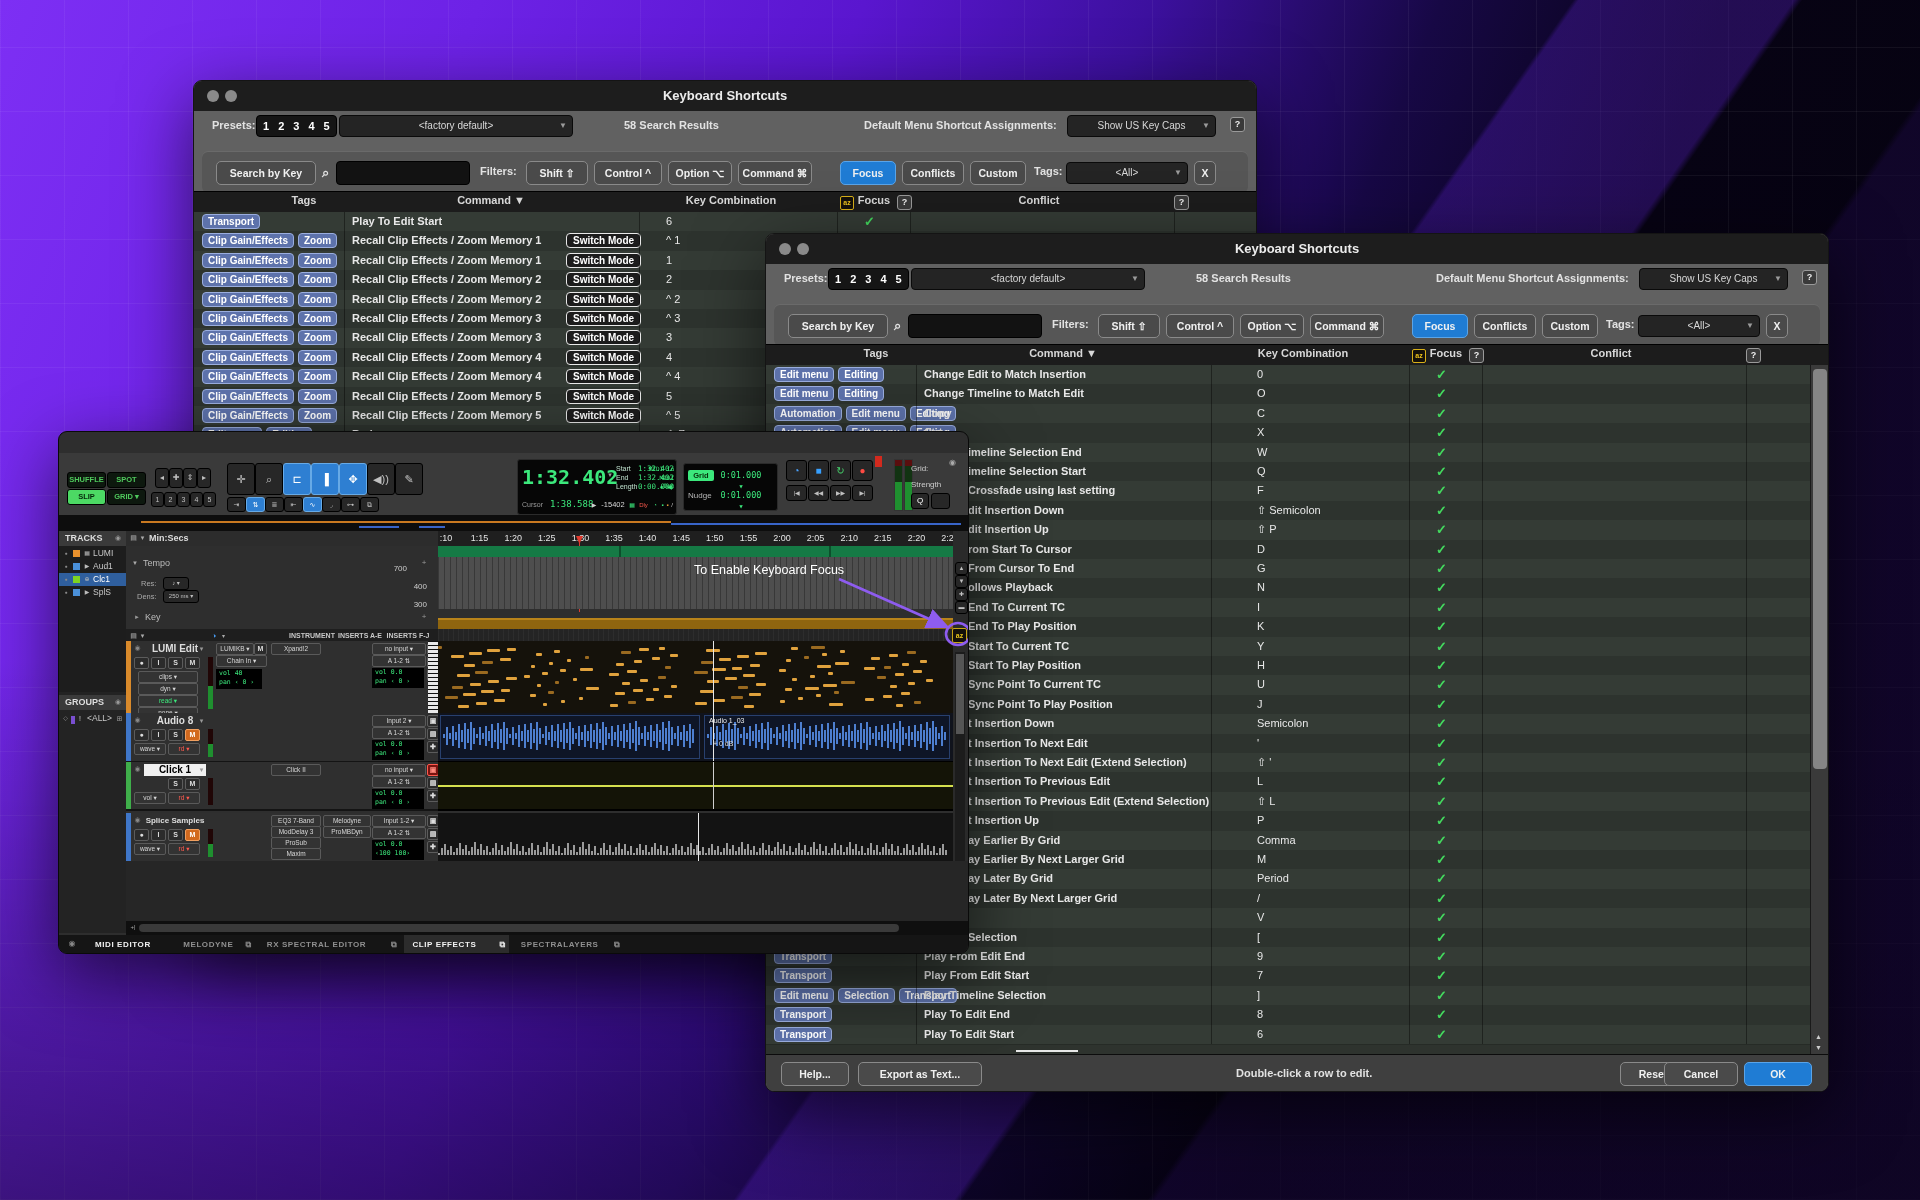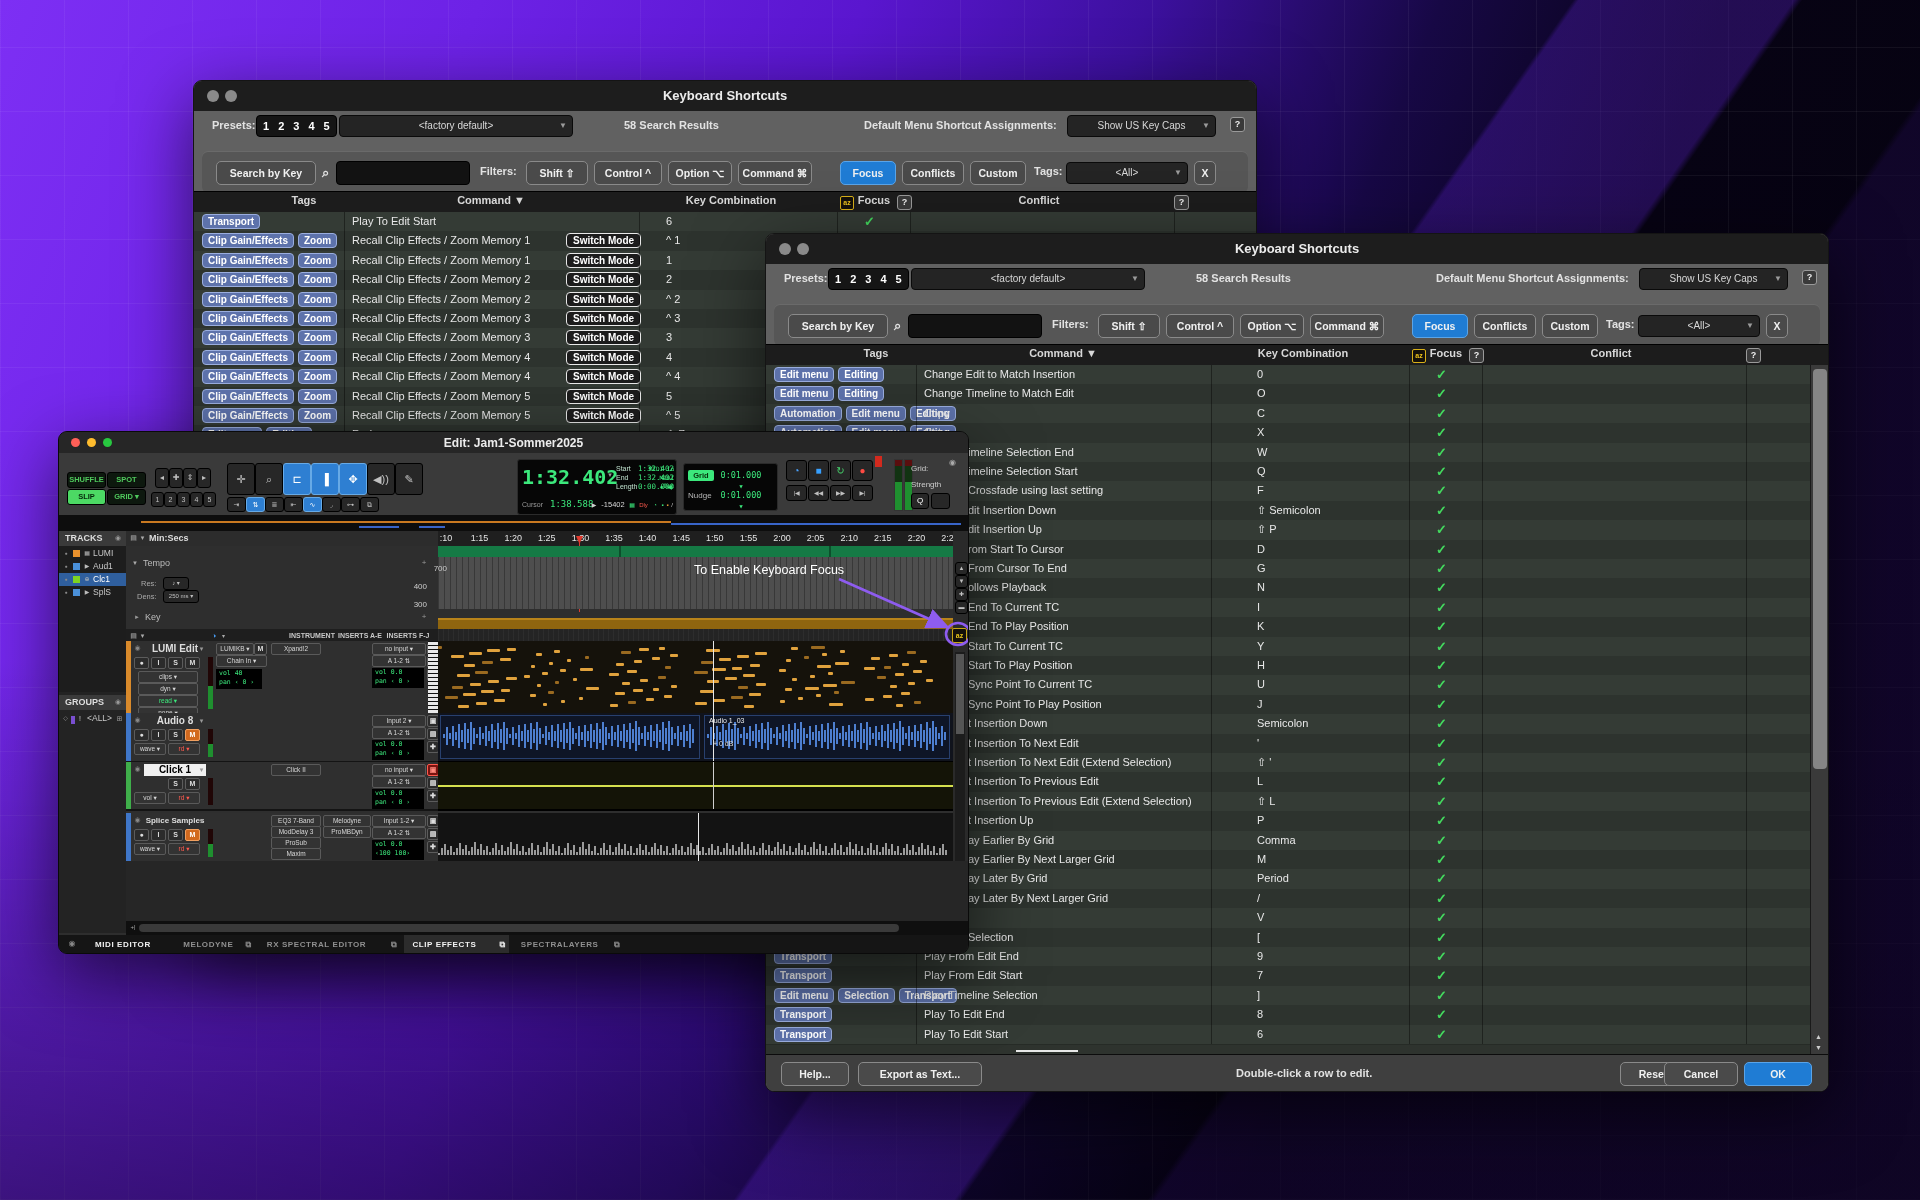--- a/index.html
+++ b/index.html
@@ -34,21 +34,21 @@
   .qchip{position:absolute;top:1px;width:13px;height:13px;background:#3a3a3a;border:1px solid #9a9a9a;border-radius:3px;
          color:#eee;font-size:9px;font-weight:bold;text-align:center;line-height:13px;}
   .azicon{position:absolute;width:12px;height:12px;background:#14100a;border:1px solid #d8b019;border-radius:2px;
           color:#ecc11c;font-size:7px;font-weight:bold;text-align:center;line-height:11px;}
   .rowsarea{position:absolute;background:#2e332e;}
   .sc-row{position:absolute;left:0;right:0;height:19.4px;background:#343b35;border-bottom:1px solid #262b26;}
   .sc-row.alt{background:#2d332e;}
   .tagwrap{position:absolute;left:8px;top:2px;display:flex;gap:4px;}
   .chip{background:#5d72ab;border:1px solid #9aadde;border-radius:4px;color:#fff;font-size:10px;font-weight:bold;
         padding:0 5px;line-height:13px;white-space:nowrap;}
-  .cmd{position:absolute;top:3px;font-size:11px;color:#e8e8e8;white-space:nowrap;}
+  .cmd{position:absolute;top:3px;font-size:11px;color:#e8e8e8;white-space:nowrap;font-weight:bold;}
   .modechip{position:absolute;top:2px;background:#1c1c1c;border:1px solid #e8e8e8;border-radius:4px;color:#fff;
             font-size:10px;font-weight:bold;padding:0 6px;line-height:13px;}
   .keytxt{position:absolute;top:3px;font-size:11px;color:#e8e8e8;white-space:nowrap;}
   .chk{position:absolute;top:2px;color:#43d95e;font-size:13px;font-weight:bold;}
   .vsep{position:absolute;width:1px;background:rgba(0,0,0,.4);}
   .botbar{position:absolute;left:0;right:0;background:#3f3f3f;border-top:1px solid #0c0c0c;}
   .scrollbar{position:absolute;background:#3a3a3a;border-left:1px solid #1a1a1a;}
   .thumb{position:absolute;left:2px;right:2px;background:#858585;border-radius:4px;}
   
   .edit{background:#2e2e2e;border:1px solid #0a0a0a;overflow:hidden;}
@@ -562,26 +562,20 @@
       <div class="btn" style="left:15px;top:7px;width:66px;">Help...</div>
       <div class="btn" style="left:92px;top:7px;width:122px;">Export as Text...</div>
       <div class="lbl" style="left:470px;top:12px;">Double-click a row to edit.</div>
       <div class="btn" style="left:810px;top:7px;width:80px;margin-left:44px;">Reset All</div>
       <div class="btn" style="left:898px;top:7px;width:72px;">Cancel</div>
       <div class="btn blue" style="left:978px;top:7px;width:66px;">OK</div>
     </div>
   </section>
 
   <section class="win edit" id="editWin" style="left:58px;top:431px;width:909px;height:521px;z-index:30;">
-    <div class="tbar">
-      <div class="mdot" style="left:12px;background:#ff5f57;"></div>
-      <div class="mdot" style="left:28px;background:#febc2e;"></div>
-      <div class="mdot" style="left:44px;background:#28c840;"></div>
-      <div class="wtitle">Edit: Jam1-Sommer2025</div>
-    </div>
     <div class="toolbar" id="editToolbar">
         <div class="modebtn" style="position: absolute; left: 8px; top: 19px; width: 37px; height: 14px;">SHUFFLE</div>
         <div class="modebtn" style="position: absolute; left: 48px; top: 19px; width: 37px; height: 14px;">SPOT</div>
         <div class="modebtn on" style="position: absolute; left: 8px; top: 36px; width: 37px; height: 14px;">SLIP</div>
         <div class="modebtn" style="position: absolute; left: 48px; top: 36px; width: 37px; height: 14px;">GRID ▾</div>
         <div class="tbtn" style="position: absolute; left: 96px; top: 15px; width: 12px; height: 18px; font-size: 8px; text-align: center; line-height: 18px;">◂</div>
         <div class="tbtn" style="position: absolute; left: 110px; top: 15px; width: 12px; height: 18px; font-size: 8px; text-align: center; line-height: 18px;">✚</div>
         <div class="tbtn" style="position: absolute; left: 124px; top: 15px; width: 12px; height: 18px; font-size: 8px; text-align: center; line-height: 18px;">⇕</div>
         <div class="tbtn" style="position: absolute; left: 138px; top: 15px; width: 12px; height: 18px; font-size: 8px; text-align: center; line-height: 18px;">▸</div>
         <div class="tbtn" style="position: absolute; left: 92px; top: 39px; width: 11px; height: 13px; font-size: 7px; text-align: center; line-height: 13px;">1</div>
@@ -729,21 +723,21 @@
         <div style="position: absolute; left: 560px; top: 114px; width: 2px; height: 11px; background: rgb(12, 79, 44);"></div>
         <div style="position: absolute; left: 770px; top: 114px; width: 2px; height: 11px; background: rgb(12, 79, 44);"></div>
         <div style="position: absolute; left: 72px; top: 127px; width: 8px; height: 9px; font-size: 6px; text-align: center; line-height: 9px; color: rgb(170, 170, 170);">▼</div>
         <div style="position: absolute; left: 84px; top: 126px; width: 40px; height: 10px; font-size: 9px; text-align: left; line-height: 10px; color: rgb(187, 187, 187);">Tempo</div>
         <div style="position: absolute; left: 360px; top: 126px; width: 10px; height: 10px; font-size: 8px; text-align: center; line-height: 10px; color: rgb(153, 153, 153);">+</div>
         <div style="position: absolute; left: 379px; top: 125px; width: 515px; height: 52px; background: repeating-linear-gradient(90deg, rgba(0, 0, 0, 0.28) 0px, rgba(0, 0, 0, 0.28) 1px, transparent 1px, transparent 6px) rgb(78, 78, 78);"></div>
         <div style="position: absolute; left: 82px; top: 147px; width: 22px; height: 9px; font-size: 7.5px; text-align: left; line-height: 9px; color: rgb(170, 170, 170);">Res:</div>
         <div class="tbtn" style="position: absolute; left: 104px; top: 145px; width: 24px; height: 11px; font-size: 6px; text-align: center; line-height: 11px;">♪ ▾</div>
         <div style="position: absolute; left: 78px; top: 160px; width: 26px; height: 9px; font-size: 7.5px; text-align: left; line-height: 9px; color: rgb(170, 170, 170);">Dens:</div>
         <div class="tbtn" style="position: absolute; left: 104px; top: 158px; width: 34px; height: 11px; font-size: 6px; text-align: center; line-height: 11px;">250 ms ▾</div>
-        <div style="position: absolute; left: 364px; top: 132px; width: 24px; height: 9px; font-size: 8px; text-align: right; line-height: 9px; color: rgb(204, 204, 204);">700</div>
+        <div style="position: absolute; left: 324px; top: 132px; width: 24px; height: 9px; font-size: 8px; text-align: right; line-height: 9px; color: rgb(204, 204, 204);">700</div>
         <div style="position: absolute; left: 344px; top: 150px; width: 24px; height: 9px; font-size: 8px; text-align: right; line-height: 9px; color: rgb(204, 204, 204);">400</div>
         <div style="position: absolute; left: 344px; top: 168px; width: 24px; height: 9px; font-size: 8px; text-align: right; line-height: 9px; color: rgb(204, 204, 204);">300</div>
         <div style="position: absolute; left: 74px; top: 181px; width: 8px; height: 9px; font-size: 6px; text-align: center; line-height: 9px; color: rgb(153, 153, 153);">►</div>
         <div style="position: absolute; left: 86px; top: 180px; width: 30px; height: 10px; font-size: 9px; text-align: left; line-height: 10px; color: rgb(187, 187, 187);">Key</div>
         <div style="position: absolute; left: 360px; top: 180px; width: 10px; height: 10px; font-size: 8px; text-align: center; line-height: 10px; color: rgb(153, 153, 153);">+</div>
         <div style="position: absolute; left: 379px; top: 186px; width: 515px; height: 12px; background: linear-gradient(rgb(184, 131, 26) 0px, rgb(184, 131, 26) 2px, rgb(143, 101, 15) 2px, rgb(143, 101, 15) 100%);"></div>
         <div style="position: absolute; left: 67px; top: 197px; width: 312px; height: 14px; background: rgb(30, 30, 30);"></div>
         <div style="position: absolute; left: 70px; top: 199px; width: 9px; height: 10px; font-size: 7px; text-align: center; line-height: 10px; color: rgb(170, 170, 170);">▤</div>
         <div style="position: absolute; left: 80px; top: 199px; width: 7px; height: 10px; font-size: 7px; text-align: center; line-height: 10px; color: rgb(170, 170, 170);">▾</div>
         <div style="position: absolute; left: 150px; top: 198px; width: 10px; height: 11px; font-size: 7px; text-align: center; line-height: 11px; color: rgb(74, 163, 255);">◑</div>

